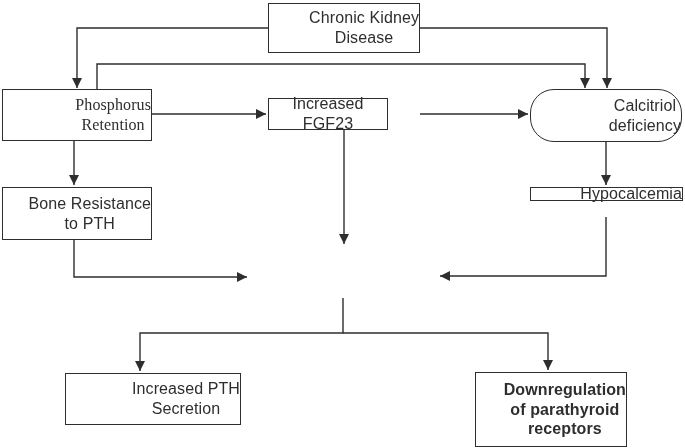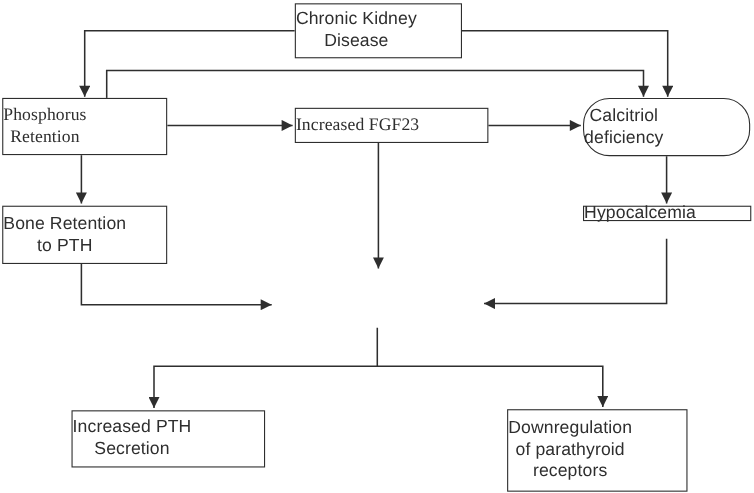--- a/index.html
+++ b/index.html
@@ -30,21 +30,21 @@
     stroke: var(--line);
     stroke-width: 1.4;
   }
   svg.edges marker path { fill: var(--line); }
   .node {
     position: absolute;
     background: var(--node-background);
     border: 1.6px solid var(--line);
     display: flex;
     align-items: center;
-    justify-content: flex-start;
+    justify-content: flex-end;
     text-align: center;
   }
   .node .lbl {
     display: block;
     white-space: pre-line;
     font-size: 16px;
     line-height: 1.22;
     color: var(--text);
     letter-spacing: 0.1px;
   }
@@ -77,43 +77,43 @@
   <div class="node" style="left:268px; top:3px; width:152px; height:50px;">
     <span class="lbl">Chronic Kidney
 Disease</span>
   </div>
 
   <div class="node" style="left:2px; top:89px; width:150px; height:52px;font-family:Liberation Serif, serif;">
     <span class="lbl">Phosphorus
 Retention</span>
   </div>
 
-  <div class="node" style="left:268px; top:98px; width:176px; height:32px;font-family:Liberation Serif, serif;">
+  <div class="node" style="left:268px; top:98px; width:120px; height:32px;">
     <span class="lbl">Increased FGF23</span>
   </div>
 
   <div class="node" style="left:530px; top:89px; width:152px; height:53px;border-radius:24px;">
     <span class="lbl">Calcitriol
 deficiency</span>
   </div>
 
   <div class="node" style="left:2px; top:187px; width:150px; height:53px;">
-    <span class="lbl">Bone Retention
+    <span class="lbl">Bone Resistance
 to PTH</span>
   </div>
 
   <div class="node" style="left:530px; top:187px; width:153px; height:14px;">
     <span class="lbl">Hypocalcemia</span>
   </div>
 
 
   <div class="node" style="left:65px; top:373px; width:176px; height:52px;">
     <span class="lbl">Increased PTH
 Secretion</span>
   </div>
 
-  <div class="node" style="left:461px; top:372px; width:164px; height:75px;">
+  <div class="node" style="left:475px; top:372px; width:152px; height:75px;font-weight:bold;">
     <span class="lbl">Downregulation
 of parathyroid
 receptors</span>
   </div>
 
 </div>
 
 </body></html>

